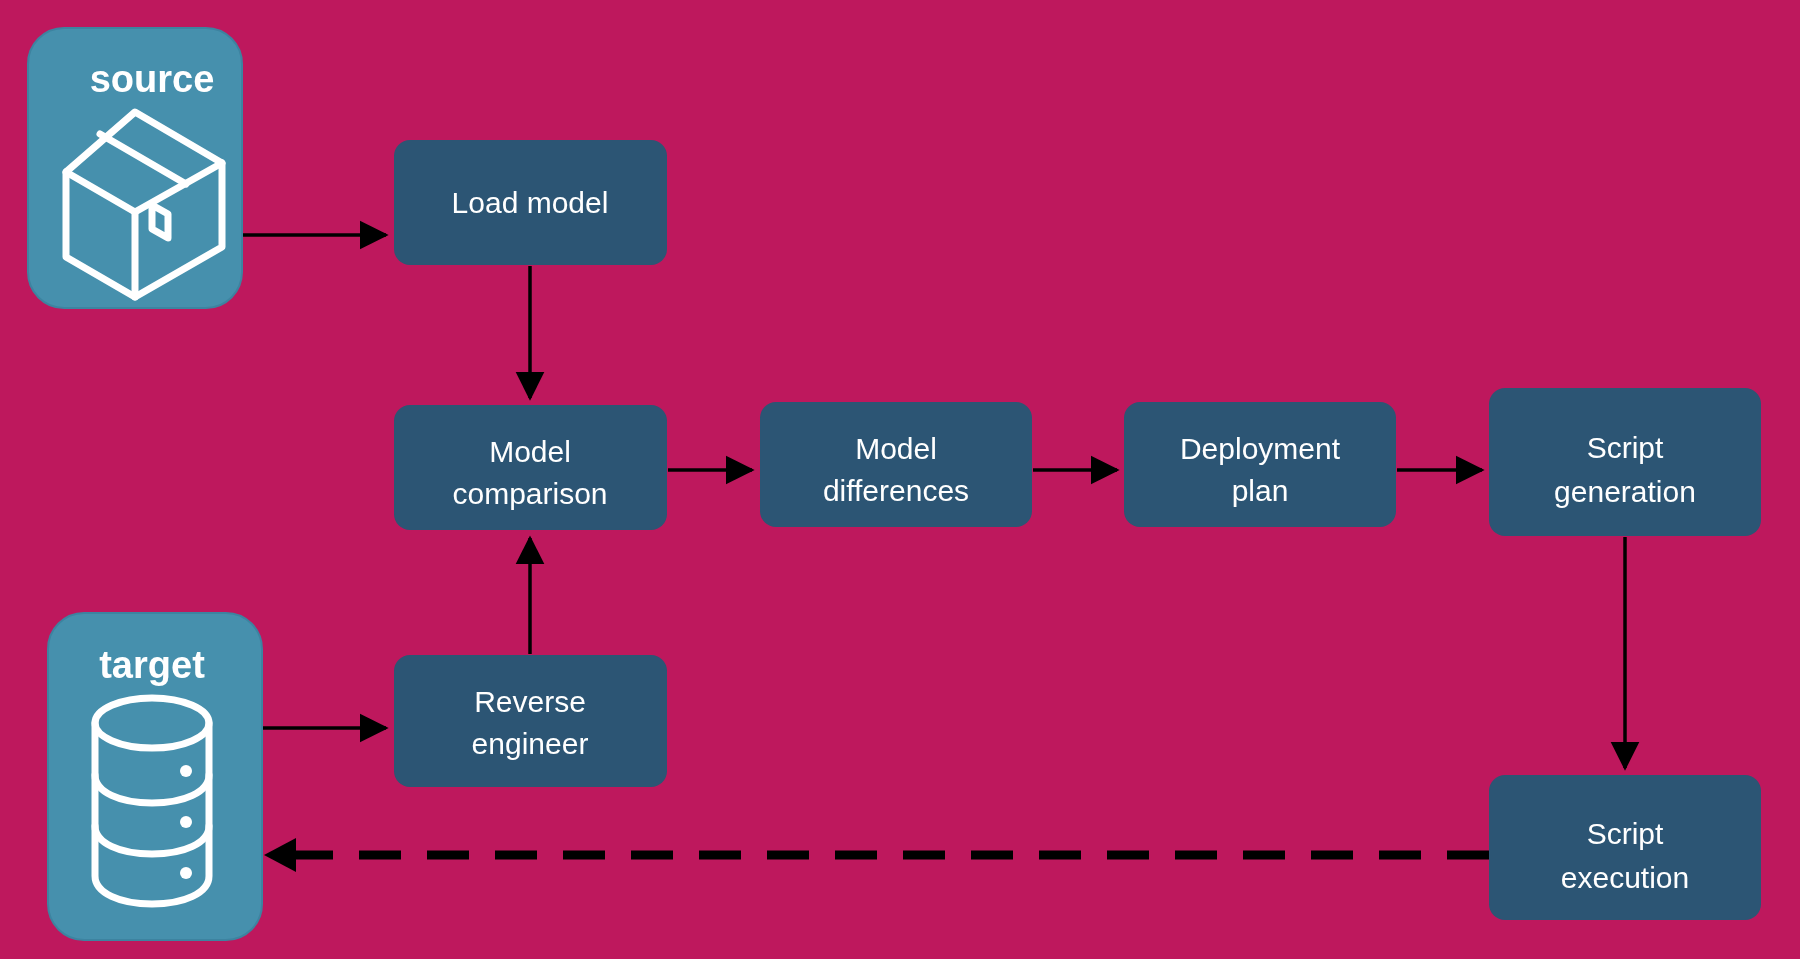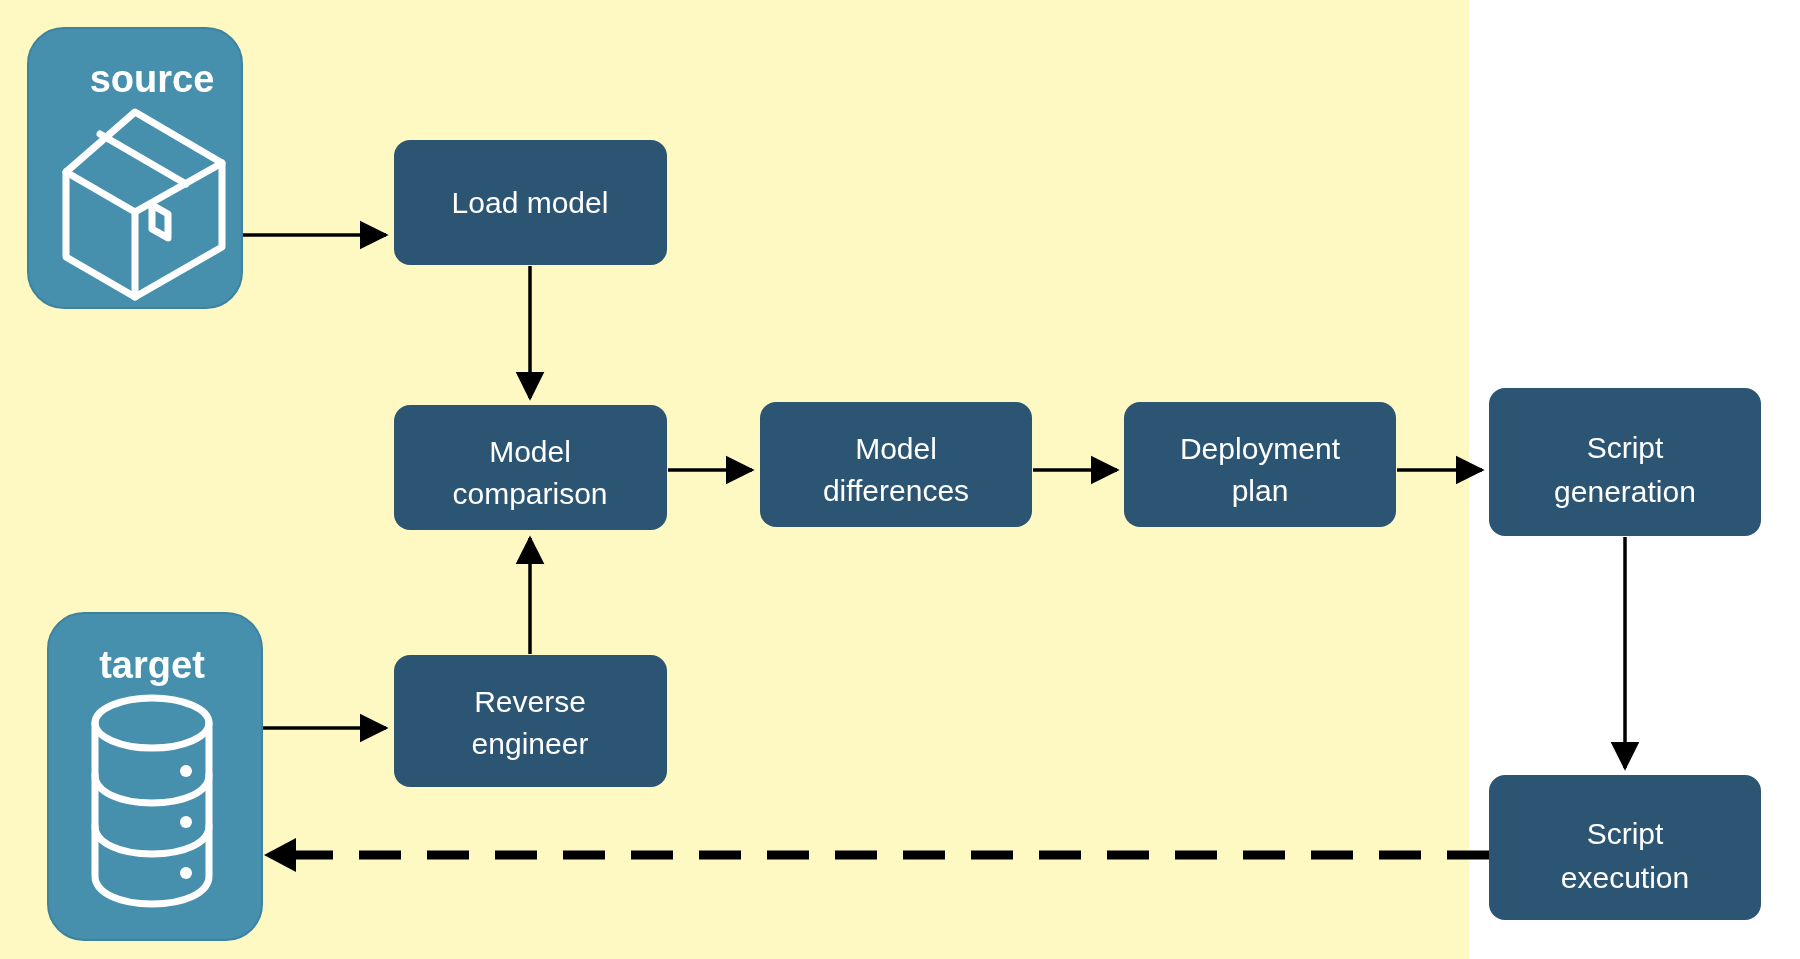--- a/index.html
+++ b/index.html
@@ -9,23 +9,23 @@
     background: #ffffff;
   }
   body {
     width: 1800px;
     height: 959px;
     overflow: hidden;
     font-family: "Liberation Sans", sans-serif;
   }
   #diagram-root {
     position: relative;
-    width: 1469px;
+    width: 1800px;
     height: 959px;
-    background: #fef9c3;
+    background: #be185d;
     text-align: center;
   }
   svg.canvas {
     position: absolute;
     top: 0;
     left: 0;
     width: 1800px;
     height: 959px;
     display: block;
   }

